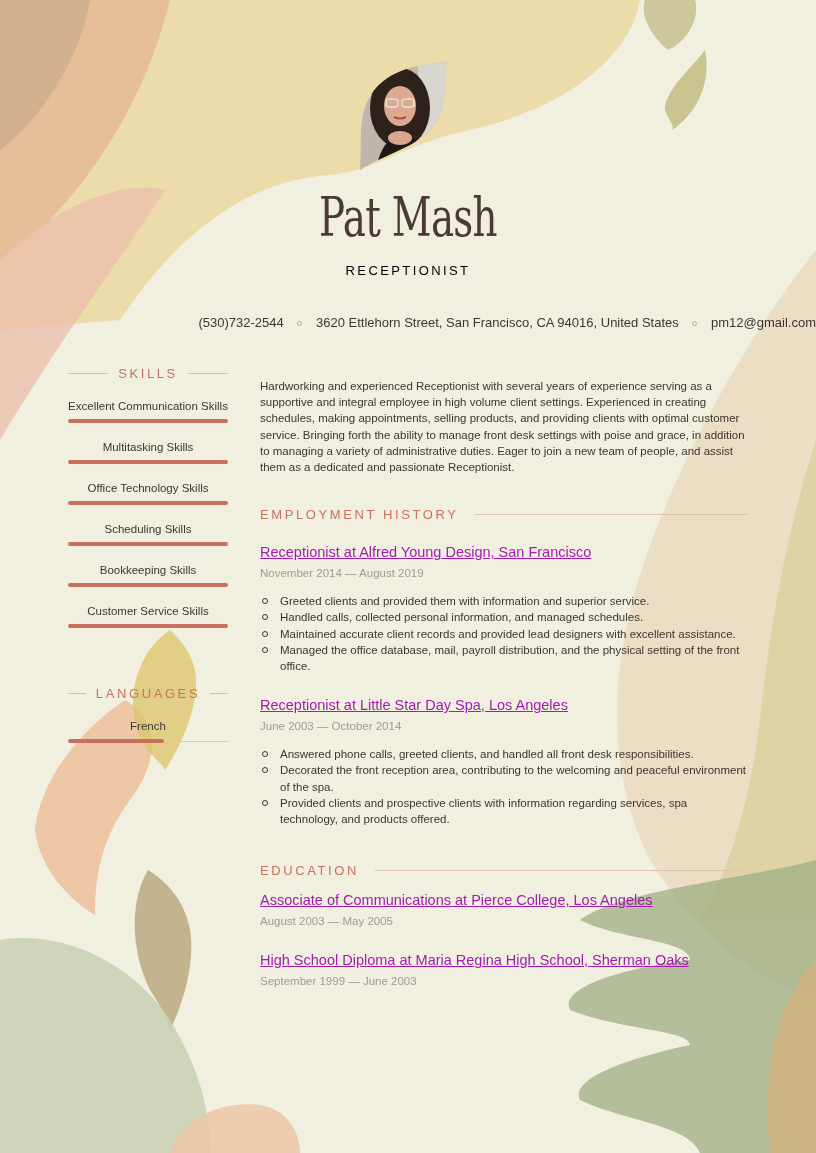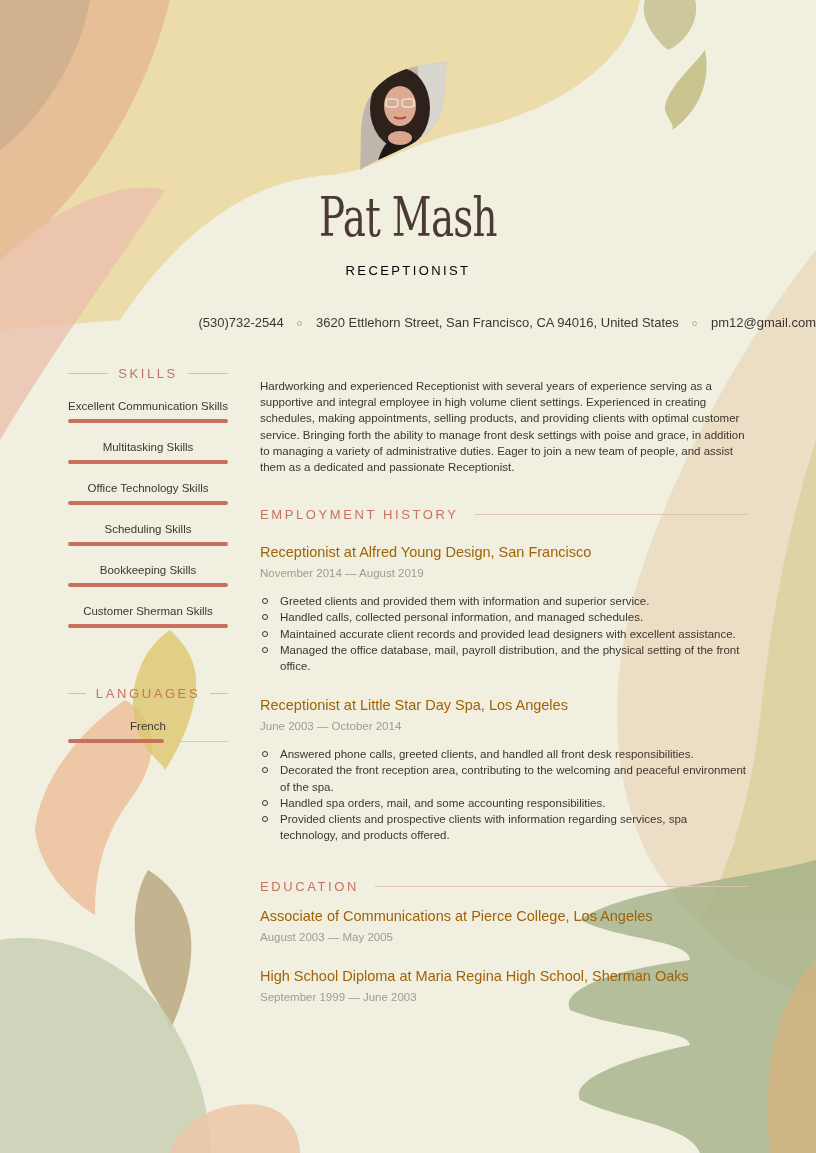--- a/index.html
+++ b/index.html
@@ -56,21 +56,21 @@
   .right { position: absolute; left: 260px; top: 356px; width: 488px; }
   .sec-heading {
     display: flex; align-items: center; gap: 16px;
     font-size: 13px; letter-spacing: 2.6px; color: #c8735f; height: 18px;
   }
   .sec-heading .rule { flex: 1; height: 1px; background: #dfc4b6; }
   .profile-text { margin-top: 22px; font-size: 11.5px; line-height: 16.2px; color: #3d3631; }
   .employment { margin-top: 30px; }
   .job { margin-top: 20px; }
   .job + .job { margin-top: 22px; }
-  .job-title { font-size: 14.5px; color: #a16207; line-height: 19px; }
+  .job-title { font-size: 14.5px; color: #a21caf; line-height: 19px; text-decoration: underline; }
   .job-dates { font-size: 11.5px; color: #a19a92; margin-top: 4px; line-height: 15px; }
   .job-bullets { list-style: none; margin-top: 12px; }
   .job-bullets li { position: relative; padding-left: 20px; font-size: 11.5px; line-height: 16.2px; }
   .job-bullets li::before { content: ""; position: absolute; left: 2px; top: 5px; width: 4px; height: 4px; border: 1.4px solid #3d3631; border-radius: 50%; }
   .education { margin-top: 34px; }
   .edu { margin-top: 12px; }
   .edu + .edu { margin-top: 22px; }
 </style>
 </head>
 <body>
@@ -160,21 +160,21 @@
     </div>
     <div class="skill">
       <div class="skill-label">Scheduling Skills</div>
       <div class="skill-bar"></div>
     </div>
     <div class="skill">
       <div class="skill-label">Bookkeeping Skills</div>
       <div class="skill-bar"></div>
     </div>
     <div class="skill">
-      <div class="skill-label">Customer Sherman Skills</div>
+      <div class="skill-label">Customer Service Skills</div>
       <div class="skill-bar"></div>
     </div>
 
     <div class="lang-block">
       <div class="side-heading">
         <span class="rule"></span>
         <span>LANGUAGES</span>
         <span class="rule"></span>
       </div>
       <div class="lang">
@@ -205,21 +205,20 @@
           <li>Managed the office database, mail, payroll distribution, and the physical setting of the front office.</li>
         </ul>
       </div>
 
       <div class="job">
         <div class="job-title">Receptionist at Little Star Day Spa, Los Angeles</div>
         <div class="job-dates">June 2003 — October 2014</div>
         <ul class="job-bullets">
           <li>Answered phone calls, greeted clients, and handled all front desk responsibilities.</li>
           <li>Decorated the front reception area, contributing to the welcoming and peaceful environment of the spa.</li>
-          <li>Handled spa orders, mail, and some accounting responsibilities.</li>
           <li>Provided clients and prospective clients with information regarding services, spa technology, and products offered.</li>
         </ul>
       </div>
     </div>
 
     <div class="education">
       <div class="sec-heading">
         <span>EDUCATION</span>
         <span class="rule"></span>
       </div>

